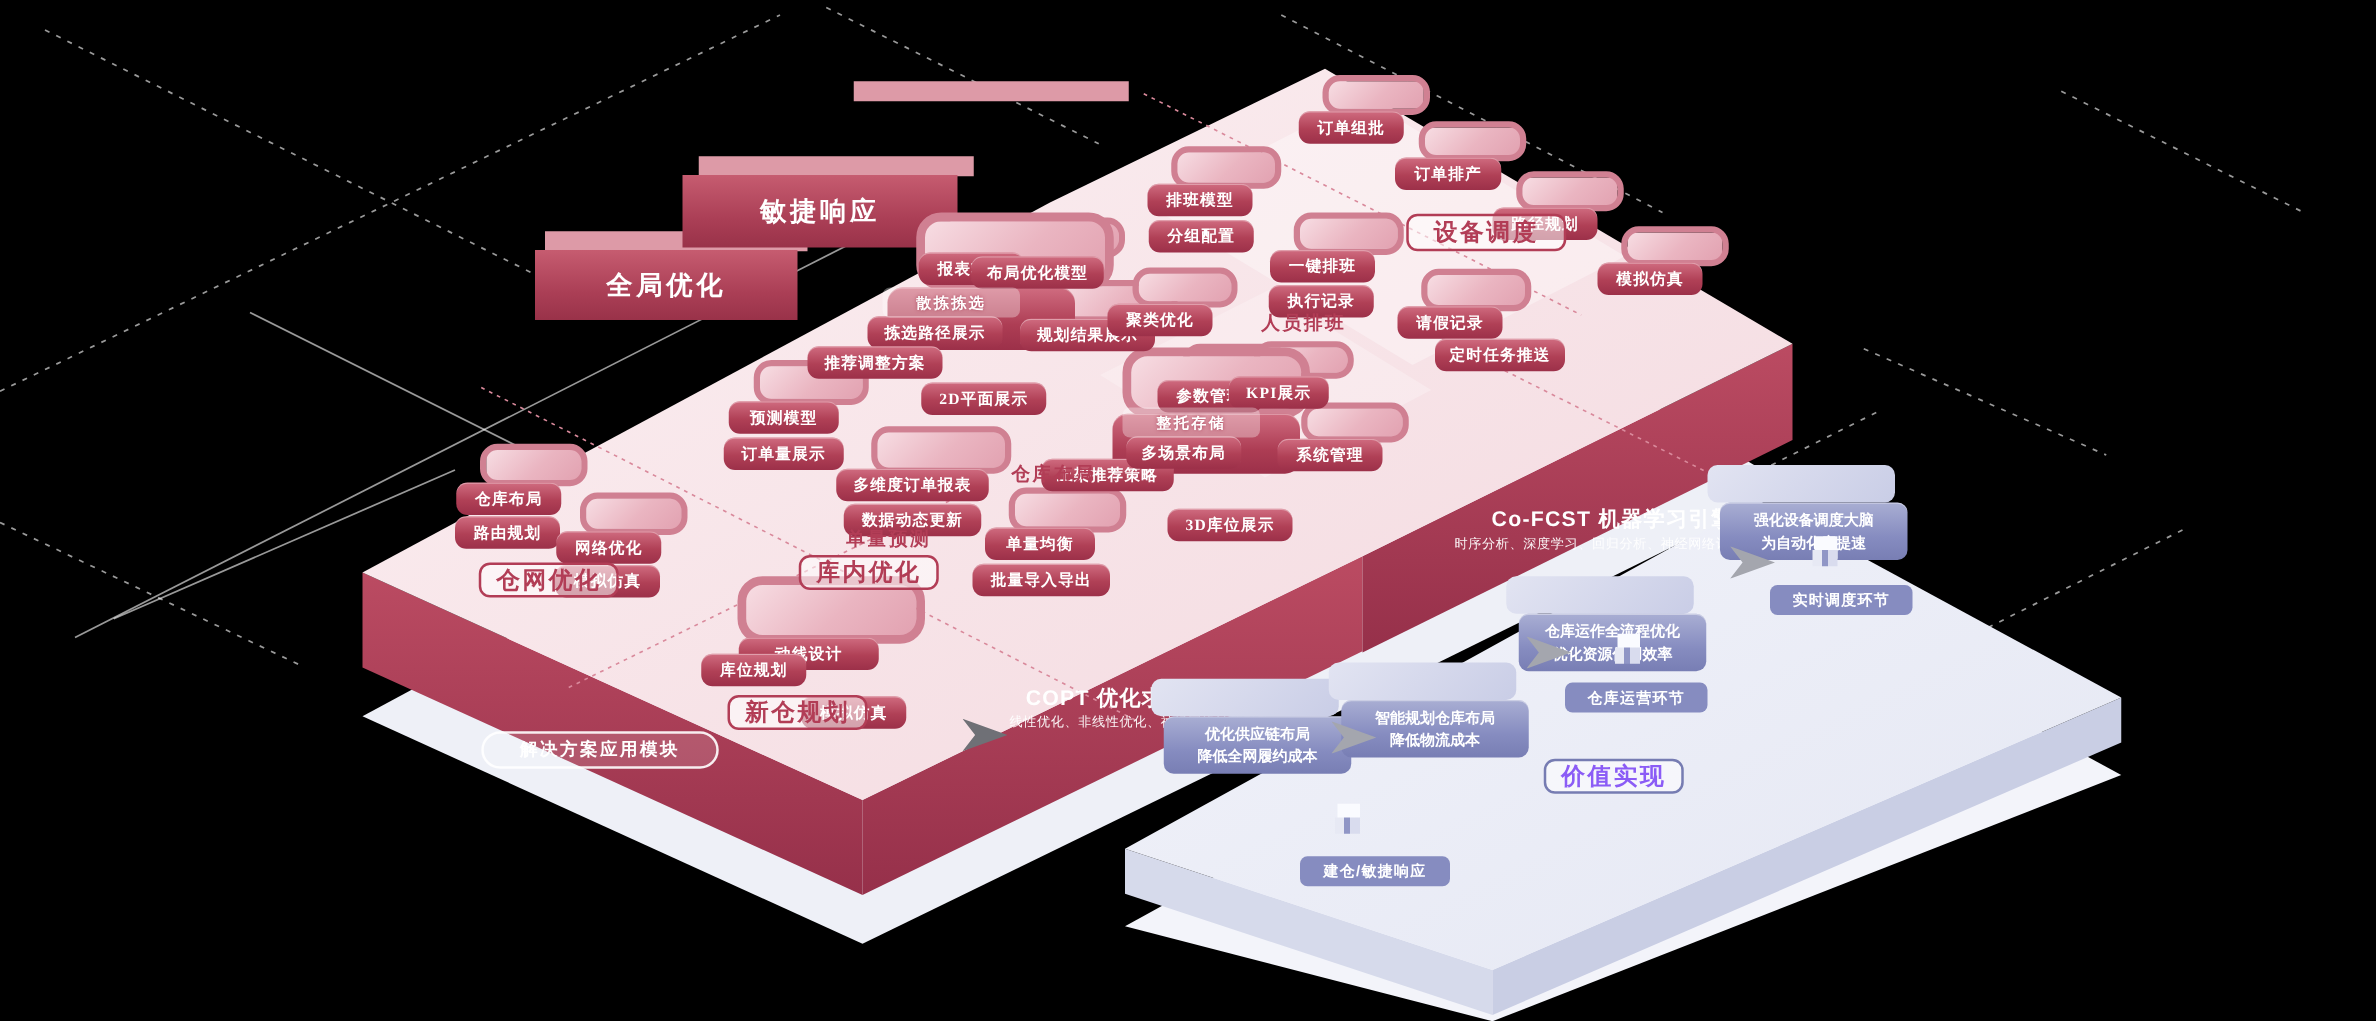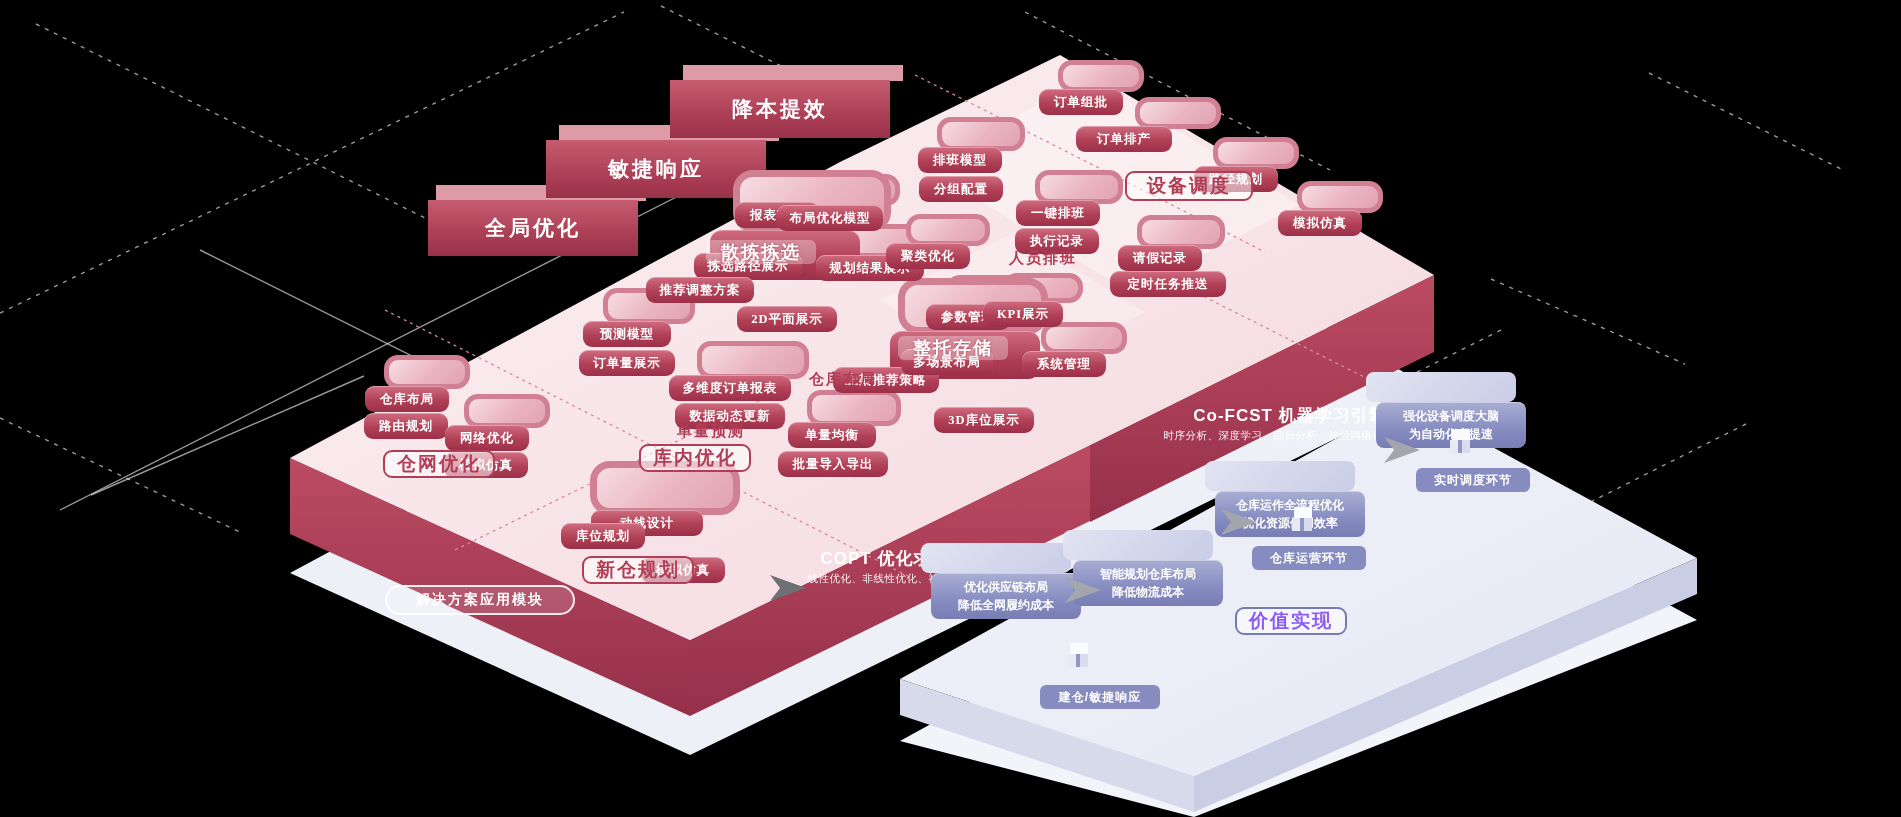--- a/index.html
+++ b/index.html
@@ -22,23 +22,23 @@
         border-radius:12px;box-shadow:inset 0 1px 0 rgba(255,255,255,.3);}
   .cap {background:linear-gradient(135deg,#f7dde3 0%,#eab5c1 55%,#e2a2b1 100%);
         border:5px solid #d08092;border-radius:14px;}
   .cap-big{border-width:7px;border-radius:20px;}
   
   .wall{color:#fff;font-weight:bold;font-size:21px;letter-spacing:3px;
         background:linear-gradient(180deg,#c65c70 0%,#ab3f56 60%,#993249 100%);}
   .wallt{background:#dd9aa7;}
   
   .paint{color:#b23d56;font-weight:bold;font-size:15px;letter-spacing:2px;}
-  .band{color:#fff;font-weight:bold;font-size:18px;letter-spacing:2px;
+  .band{color:#fff;font-weight:bold;font-size:12px;letter-spacing:2px;
         background:rgba(255,255,255,.32);border-radius:6px;height:24px;
-        text-shadow:0 0 3px rgba(160,48,73,.8);margin-top:10px;}
+        text-shadow:0 0 3px rgba(160,48,73,.8);}
   .obadge{color:#b23d56;font-weight:bold;font-size:19px;letter-spacing:2px;
         border:2px solid #b23d56;background:rgba(255,255,255,.55);border-radius:9px;}
   .obadge-p{color:#8b5cf6;border-color:#767cb2;}
   .pill{color:#fff;font-weight:bold;font-size:14px;letter-spacing:2px;
         border:2px solid rgba(255,255,255,.9);background:rgba(255,255,255,.14);border-radius:16px;}
   .engine{color:#fff;flex-direction:column;line-height:1.35;}
   .engine .et{font-size:17px;font-weight:bold;letter-spacing:1px;}
   .engine .es{font-size:10.5px;opacity:.95;letter-spacing:.5px;}
   
   .vblock{color:#fff;font-weight:bold;font-size:12px;line-height:1.5;height:46px;
@@ -122,23 +122,20 @@
 
   <div class="el wallt capr" style="left:436px;top:185px;width:210px;height:16px"></div>
   <div class="el wall r" style="left:428px;top:200px;width:210px;height:56px">
       <span>全局优化</span>
     </div>
   <div class="el wallt capr" style="left:559px;top:125px;width:220px;height:16px"></div>
   <div class="el wall r" style="left:546px;top:140px;width:220px;height:58px">
       <span>敏捷响应</span>
     </div>
   <div class="el wallt capr" style="left:683px;top:65px;width:220px;height:16px"></div>
-  <div class="el wall r" style="left:670px;top:80px;width:220px;height:58px">
-      <span>降本提效</span>
-    </div>
 
   <div class="el cap capm" style="left:384px;top:355px;width:86px;height:34px"></div>
   <div class="el cap capm" style="left:464px;top:394px;width:86px;height:34px"></div>
   <div class="el cap cap-big capm" style="left:590px;top:461px;width:150px;height:54px"></div>
   <div class="el cap capm" style="left:603px;top:288px;width:92px;height:36px"></div>
   <div class="el cap capm" style="left:697px;top:341px;width:112px;height:38px"></div>
   <div class="el cap capm" style="left:807px;top:390px;width:94px;height:36px"></div>
   <div class="el cap capm" style="left:755px;top:174px;width:82px;height:30px"></div>
   <div class="el cap capm" style="left:802px;top:174px;width:98px;height:32px"></div>
   <div class="el cap cap-big capm" style="left:733px;top:170px;width:158px;height:62px"></div>
@@ -245,27 +242,27 @@
     </div>
   <div class="el tier f" style="left:1016px;top:200px;width:84px">
       <span>一键排班</span>
     </div>
   <div class="el tier f" style="left:1015px;top:228px;width:84px">
       <span>执行记录</span>
     </div>
   <div class="el tier f" style="left:1118px;top:245px;width:84px">
       <span>请假记录</span>
     </div>
-  <div class="el tier f" style="left:1110px;top:271px;width:116px">
+  <div class="el tier f" style="left:1148px;top:271px;width:104px">
       <span>定时任务推送</span>
     </div>
   <div class="el tier f" style="left:1039px;top:89px;width:84px">
       <span>订单组批</span>
     </div>
-  <div class="el tier f" style="left:1076px;top:126px;width:96px">
+  <div class="el tier f" style="left:1116px;top:126px;width:85px">
       <span>订单排产</span>
     </div>
   <div class="el tier f" style="left:1194px;top:166px;width:84px">
       <span>路径规划</span>
     </div>
   <div class="el tier f" style="left:1278px;top:210px;width:84px">
       <span>模拟仿真</span>
     </div>
 
   <div class="el band t" style="left:706px;top:230px;width:110px">

